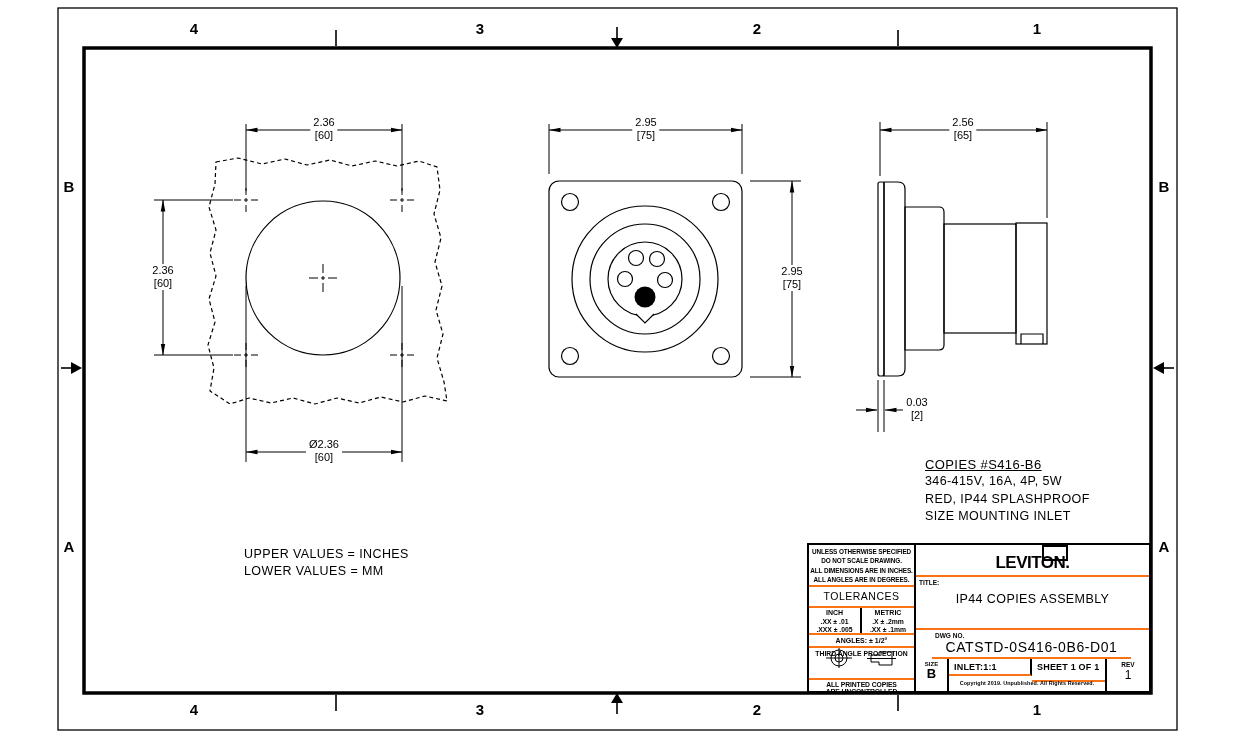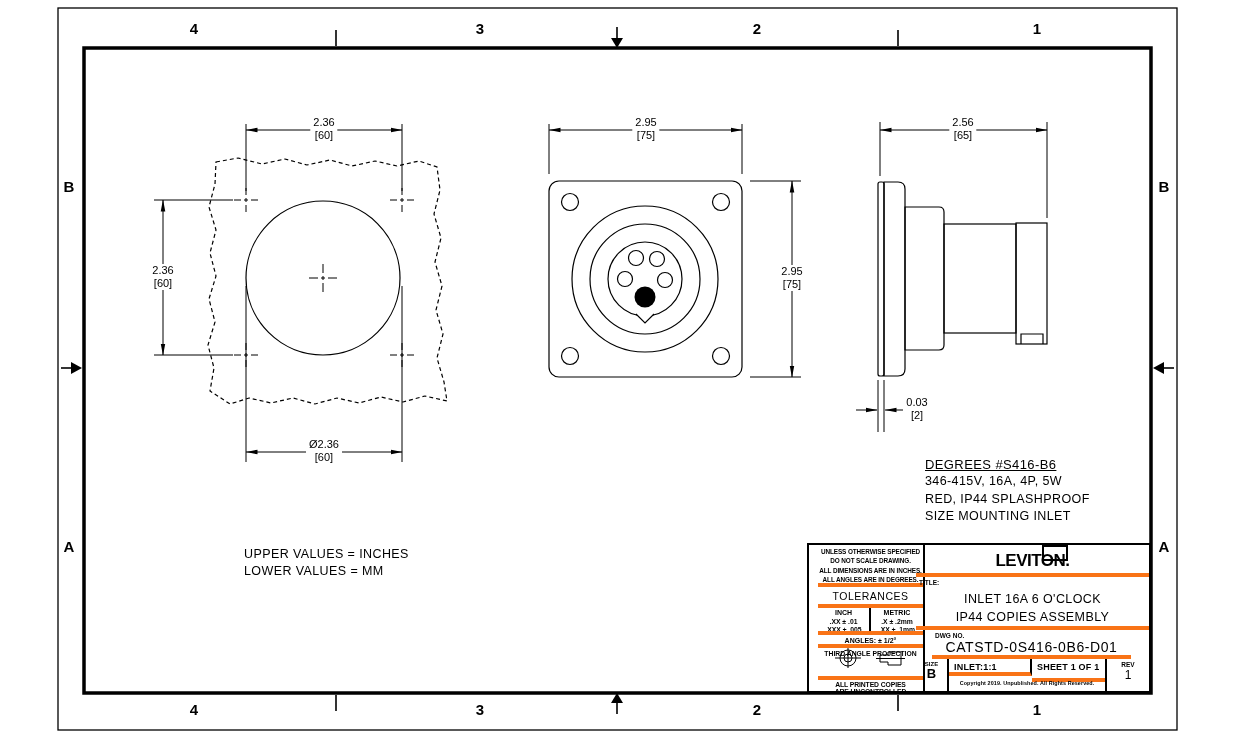--- a/index.html
+++ b/index.html
@@ -25,21 +25,21 @@
   }
   .note{font-size:12.5px;line-height:17px;letter-spacing:.4px;}
   .catalog{font-size:12.5px;line-height:17.4px;letter-spacing:.4px;}
   .catalog .u{text-decoration:underline;font-size:13px;}
   
   .tb{position:absolute;left:807px;top:543px;width:344px;height:150px;
       border:2px solid #000;box-sizing:border-box;background:#fff;}
   .tb *{box-sizing:border-box;}
   .cell{position:absolute;overflow:hidden;}
   .b-r{border-right:2px solid #000;}
-  .b-b{border-bottom:4px solid #f97316;}
+  .b-b{border-bottom:2px solid #f97316;}
   .tiny{font-size:6.4px;font-weight:bold;line-height:9.3px;text-align:center;letter-spacing:-.1px;}
   .tolhead{font-size:10.5px;text-align:center;line-height:19px;letter-spacing:.5px;}
   .tol{font-size:6.8px;font-weight:bold;text-align:center;line-height:8.4px;}
   .tol .hd{line-height:10px;font-size:7px;}
   .lbl{position:absolute;left:3px;top:2px;font-size:6.5px;font-weight:bold;}
   .logo{position:absolute;left:0;right:0;bottom:2px;text-align:center;
         font-size:17px;font-weight:900;letter-spacing:-.5px;}
   .logobox{position:absolute;left:126px;top:0px;width:26px;height:16px;border:2px solid #000;}
   .titletxt{font-size:12.5px;text-align:center;line-height:17.5px;padding-top:14px;letter-spacing:.4px;}
   .dwgtxt{font-size:14px;text-align:center;padding-top:9px;letter-spacing:.6px;}
@@ -203,29 +203,29 @@
   <div class="txt dim" style="left:917px;top:409px;">
     <div>0.03</div>
     <div>[2]</div>
   </div>
 
   <div class="txt note" style="left:244px;top:546px;">
     <div>UPPER VALUES = INCHES</div>
     <div>LOWER VALUES = MM</div>
   </div>
   <div class="txt catalog" style="left:925px;top:456px;">
-    <div class="u">DEGREES #S416-B6</div>
+    <div class="u">COPIES #S416-B6</div>
     <div>346-415V, 16A, 4P, 5W</div>
     <div>RED, IP44 SPLASHPROOF</div>
     <div>SIZE MOUNTING INLET</div>
   </div>
 
   <div class="tb">
 
-    <div class="cell b-r" style="left:9px;top:0;width:107px;height:146px;">
+    <div class="cell b-r" style="left:0;top:0;width:107px;height:146px;">
       <div class="cell b-b tiny" style="left:0;top:0;width:105px;height:42px;padding-top:2px;">
         <div>UNLESS OTHERWISE SPECIFIED</div>
         <div>DO NOT SCALE DRAWING.</div>
         <div>ALL DIMENSIONS ARE IN INCHES.</div>
         <div>ALL ANGLES ARE IN DEGREES.</div>
       </div>
       <div class="cell b-b tolhead" style="left:0;top:42px;width:105px;height:21px;">TOLERANCES</div>
       <div class="cell b-b" style="left:0;top:63px;width:105px;height:27px;">
         <div class="cell b-r tol" style="left:0;top:0;width:53px;height:25px;">
           <div class="hd">INCH</div>
@@ -257,21 +257,20 @@
     </div>
 
     <div class="cell" style="left:107px;top:0;width:233px;height:146px;">
       <div class="cell b-b" style="left:0;top:0;width:233px;height:32px;">
         <div class="logobox"></div>
         <div class="logo">LEVITON.</div>
       </div>
       <div class="cell b-b" style="left:0;top:32px;width:233px;height:53px;">
         <div class="lbl">TITLE:</div>
         <div class="titletxt">
-          <div>INLET 16A 6 O'CLOCK</div>
           <div>IP44 COPIES ASSEMBLY</div>
         </div>
       </div>
       <div class="cell b-b" style="left:16px;top:85px;width:199px;height:29px;">
         <div class="lbl">DWG NO.</div>
         <div class="dwgtxt">CATSTD-0S416-0B6-D01</div>
       </div>
       <div class="cell" style="left:0;top:114px;width:233px;height:32px;">
         <div class="cell b-r" style="left:0;top:0;width:33px;height:32px;">
           <div class="szlbl">SIZE</div>

